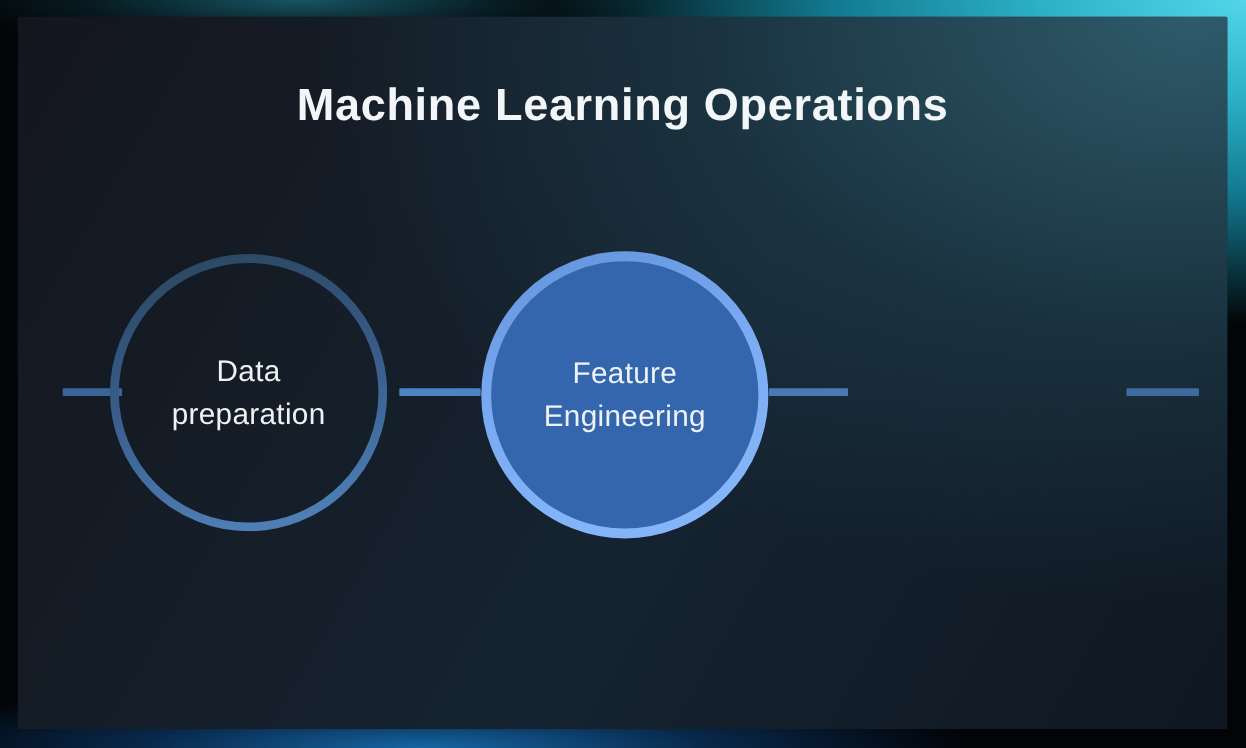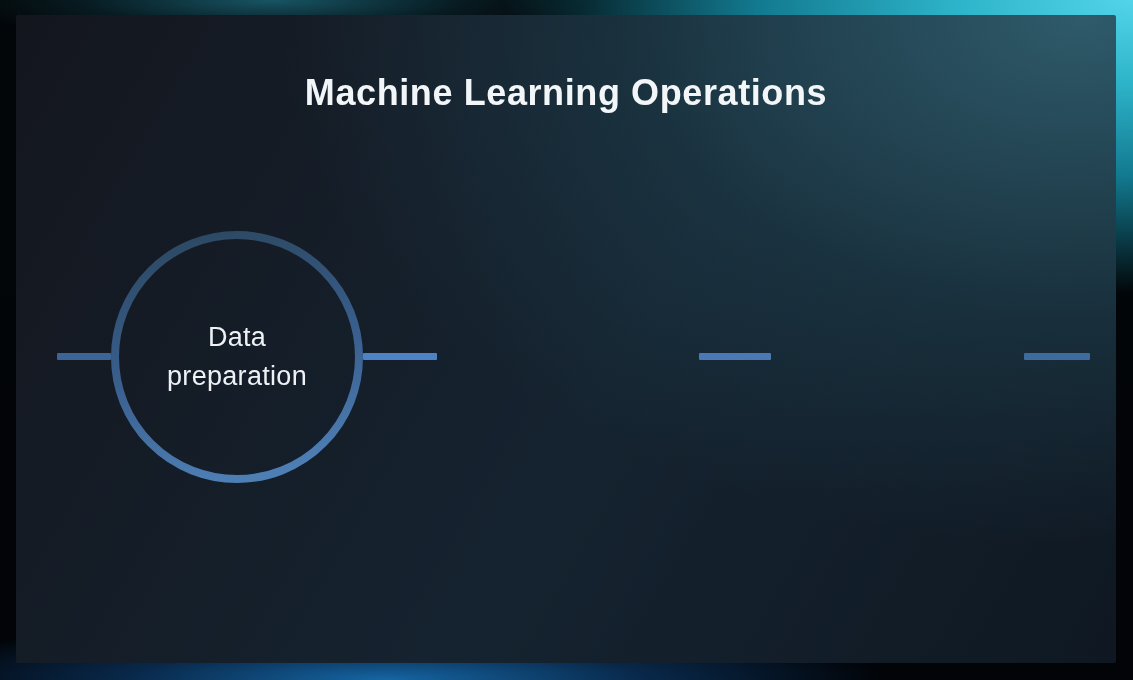--- a/index.html
+++ b/index.html
@@ -32,21 +32,21 @@
     background:
       radial-gradient(1150px 760px at 97% 0%, rgba(48,94,110,0.95) 0%, rgba(30,62,76,0.55) 40%, rgba(16,30,40,0) 70%),
       linear-gradient(120deg, #14161e 0%, #152330 55%, #0f1822 100%);
   }
   .title {
     position: absolute;
     top: 57px;
     left: 0;
     width: 100%;
     text-align: center;
-    font-size: 36px;
+    font-size: 41px;
     font-weight: 700;
     letter-spacing: 0.6px;
     color: #f3f6f8;
   }
   .conn {
     position: absolute;
     top: 338px;
     height: 7px;
     border-radius: 1px;
   }
@@ -68,21 +68,21 @@
     display: flex;
     flex-direction: column;
     align-items: center;
     justify-content: center;
     text-align: center;
     color: #eef2f5;
     font-size: 27px;
     line-height: 39px;
     letter-spacing: 0.3px;
   }
-  .node-1 { left: 95px;  top: 216px; width: 252px; height: 252px; }
+  .node-1 { left: 84px;  top: 216px; width: 252px; height: 252px; }
   .node-2 { left: 421px; top: 213px; width: 262px; height: 262px; }
   .node-3 { left: 755px; top: 216px; width: 252px; height: 252px; }
 </style>
 </head>
 <body>
 
 <div class="frame">
   <div class="panel">
 
     <div class="title">Machine Learning Operations</div>
@@ -102,16 +102,32 @@
           </linearGradient>
         </defs>
         <circle cx="126" cy="126" r="122" fill="none" stroke="url(#g1)" stroke-width="8"></circle>
       </svg>
       <div class="node-label">
         <div>Data</div>
         <div>preparation</div>
       </div>
     </div>
 
+    <div class="node node-2">
+      <svg viewBox="0 0 262 262">
+        <defs>
+          <linearGradient id="g2" x1="0" y1="0" x2="0.35" y2="1">
+            <stop offset="0%" stop-color="#6393da"></stop>
+            <stop offset="55%" stop-color="#7babf2"></stop>
+            <stop offset="100%" stop-color="#83b5f8"></stop>
+          </linearGradient>
+        </defs>
+        <circle cx="131" cy="131" r="126" fill="#3466ae" stroke="url(#g2)" stroke-width="9"></circle>
+      </svg>
+      <div class="node-label">
+        <div>Feature</div>
+        <div>Engineering</div>
+      </div>
+    </div>
 
 
   </div>
 </div>
 
 </body></html>

